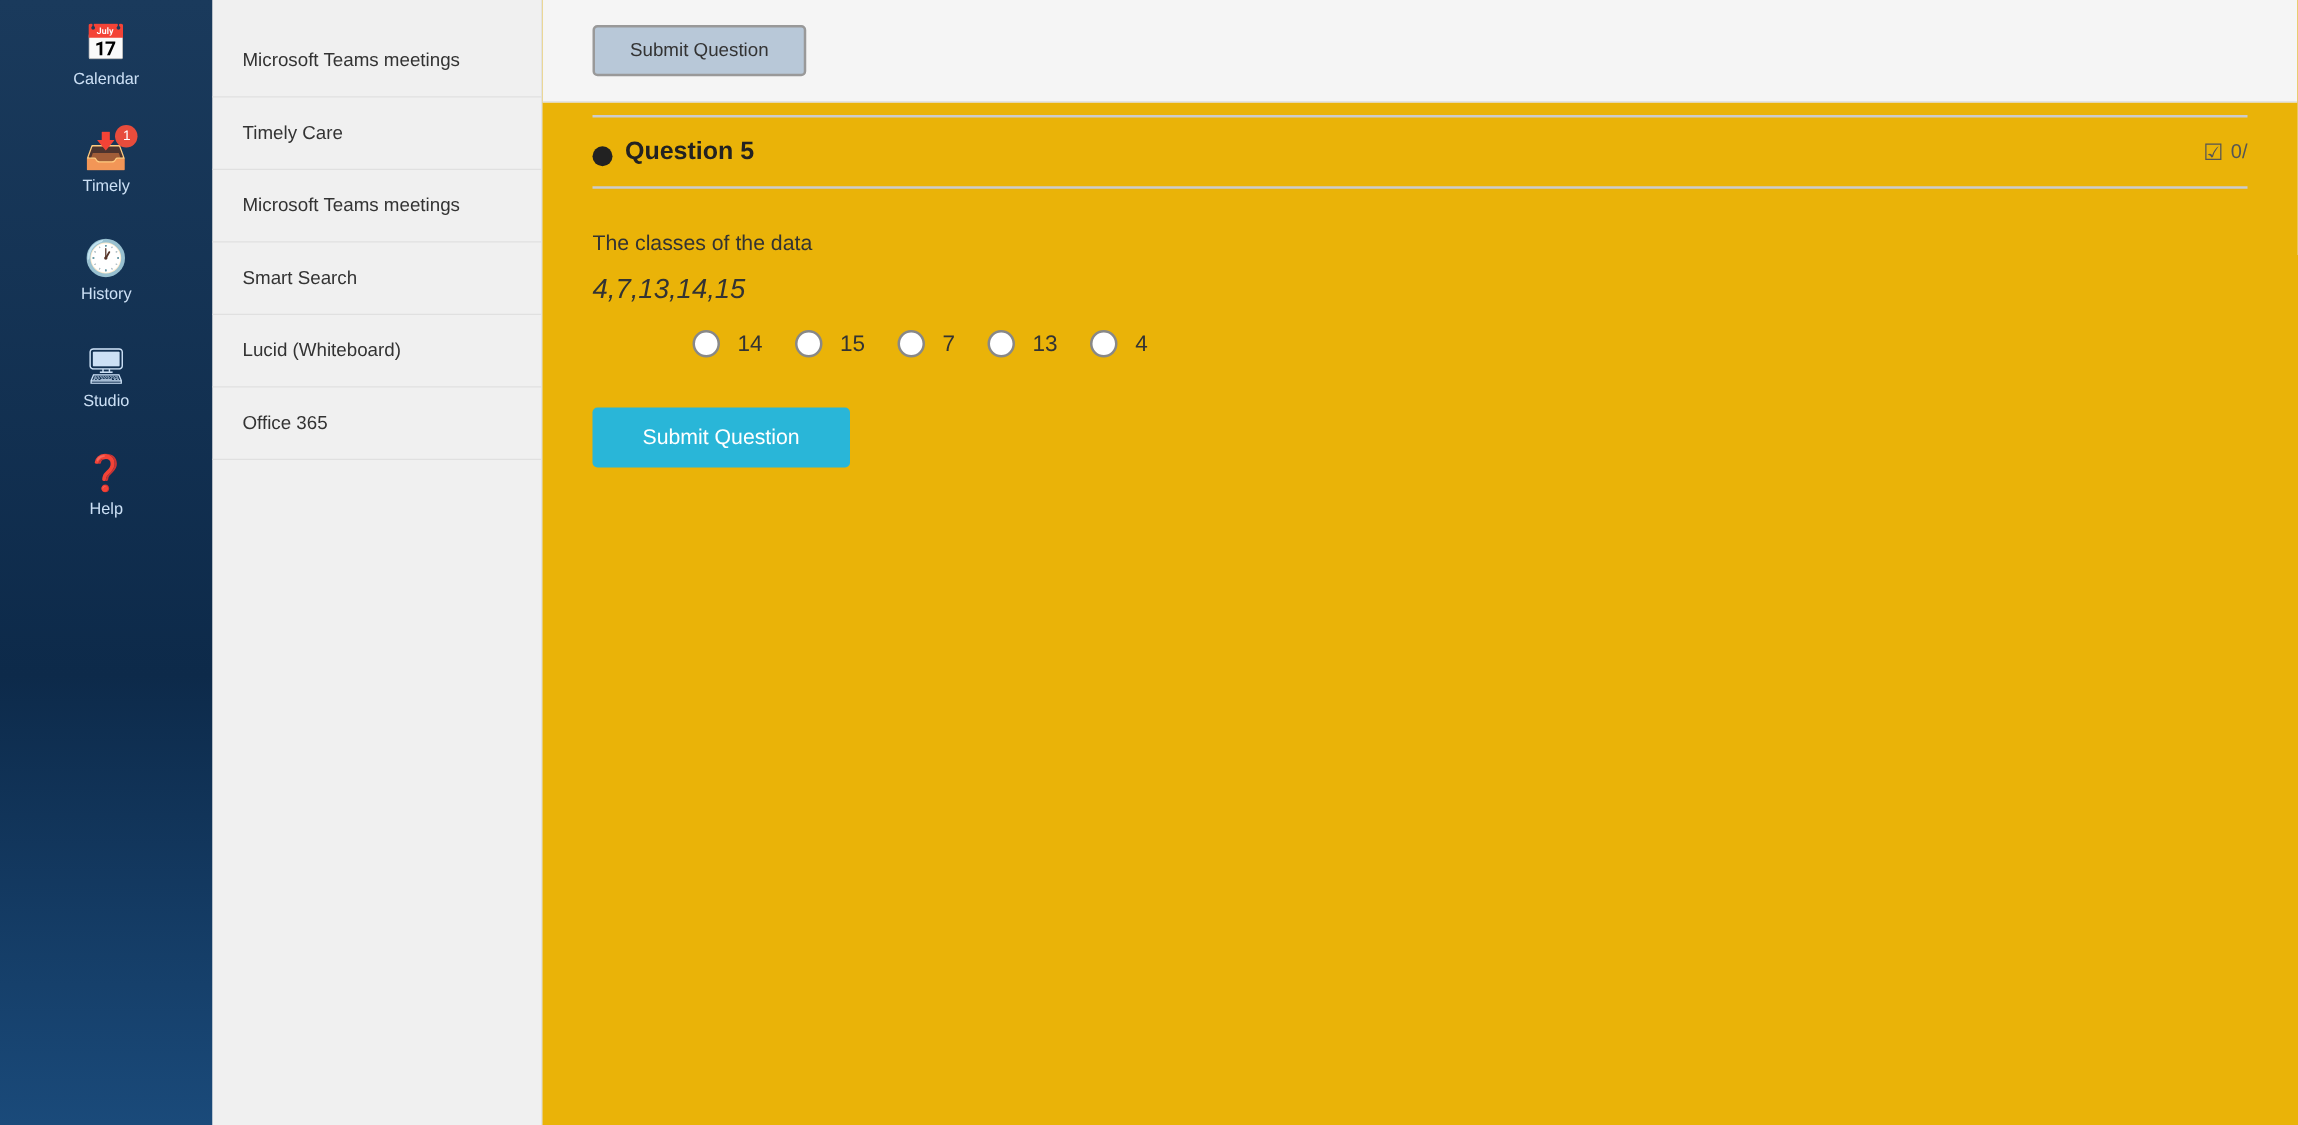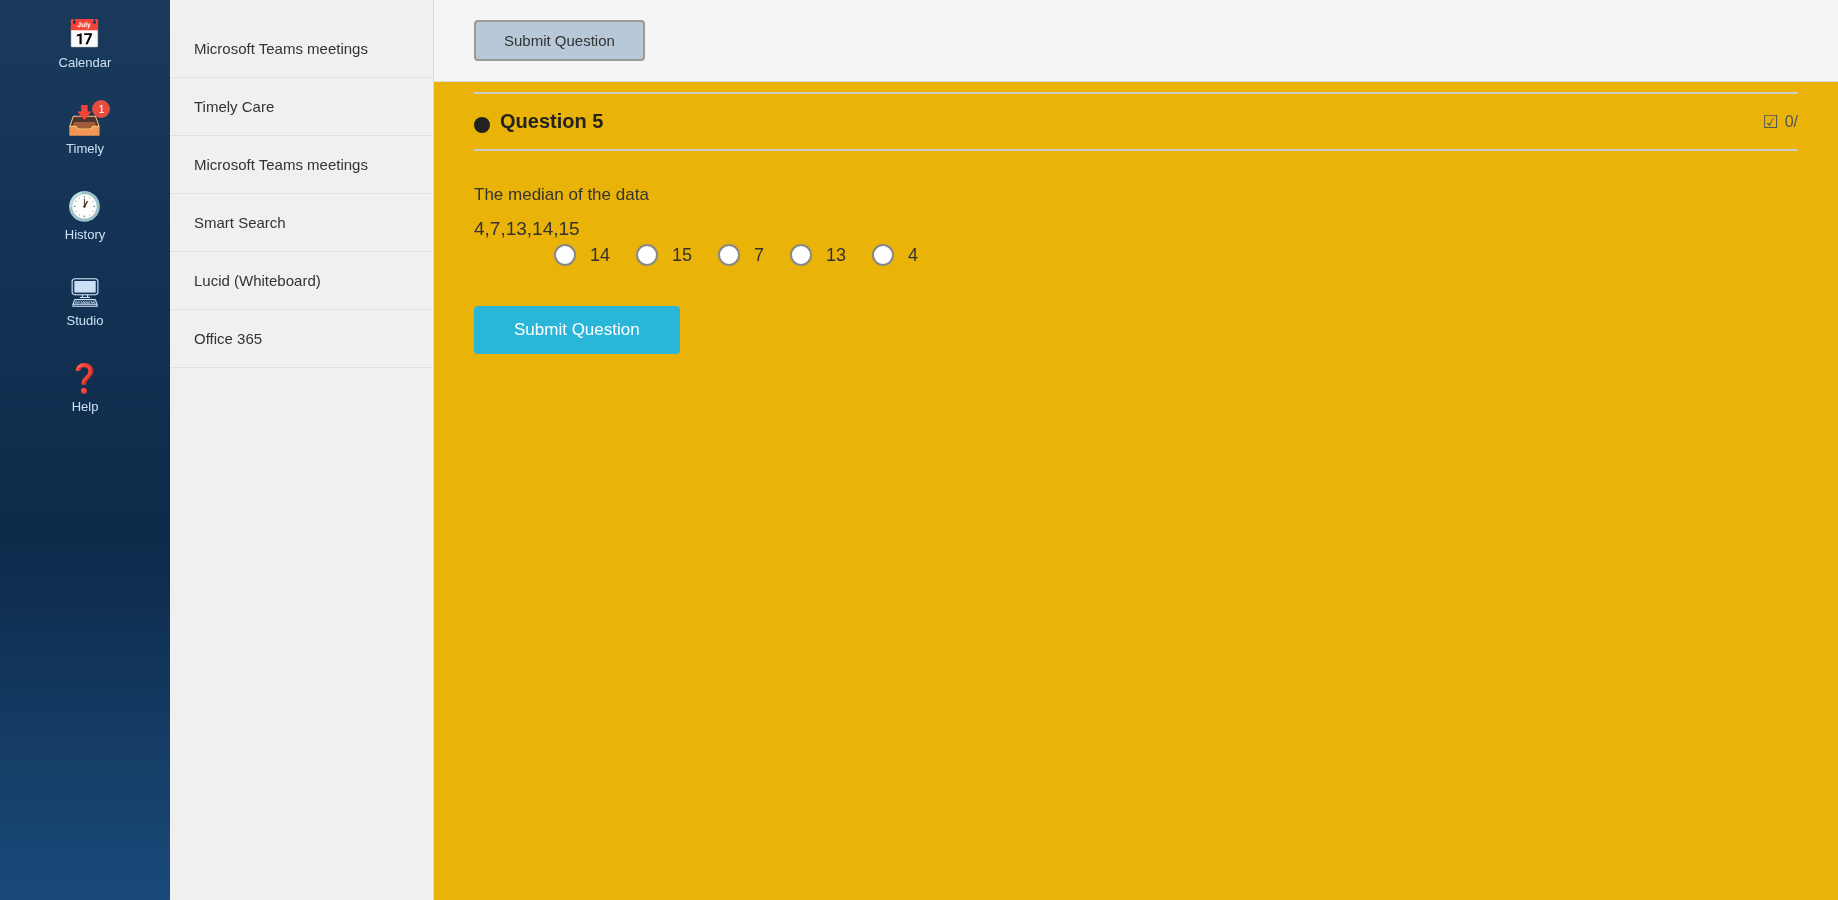--- a/index.html
+++ b/index.html
@@ -153,23 +153,24 @@
     }
 
     .question-text {
       font-size: 17px;
       color: #333;
       margin-bottom: 10px;
       line-height: 1.6;
     }
 
     .question-data {
-      font-size: 19px;
-      color: #333;
-      margin-bottom: 4px;
+      font-size: 22px;
+      color: #333;
+      margin-bottom: 20px;
+      font-style: italic;
     }
 
     .question-is {
       font-size: 17px;
       color: #333;
       margin-bottom: 24px;
     }
 
     .options-list {
       display: flex;
@@ -266,21 +267,21 @@
         <div class="bullet-dot"></div>
         <span>Question 5</span>
       </div>
       <div class="question-score">
         <span class="checkbox-icon">☑</span>
         <span>0/</span>
       </div>
     </div>
 
     <div class="question-body">
-      <div class="question-text">The median of the data</div>
+      <div class="question-text">The classes of the data</div>
       <div class="question-data">4,7,13,14,15</div>
 
       
       <div class="options-list">
         <label class="option-item">
           <div class="radio-circle"></div>
           <span>14</span>
         </label>
         <label class="option-item">
           <div class="radio-circle"></div>

